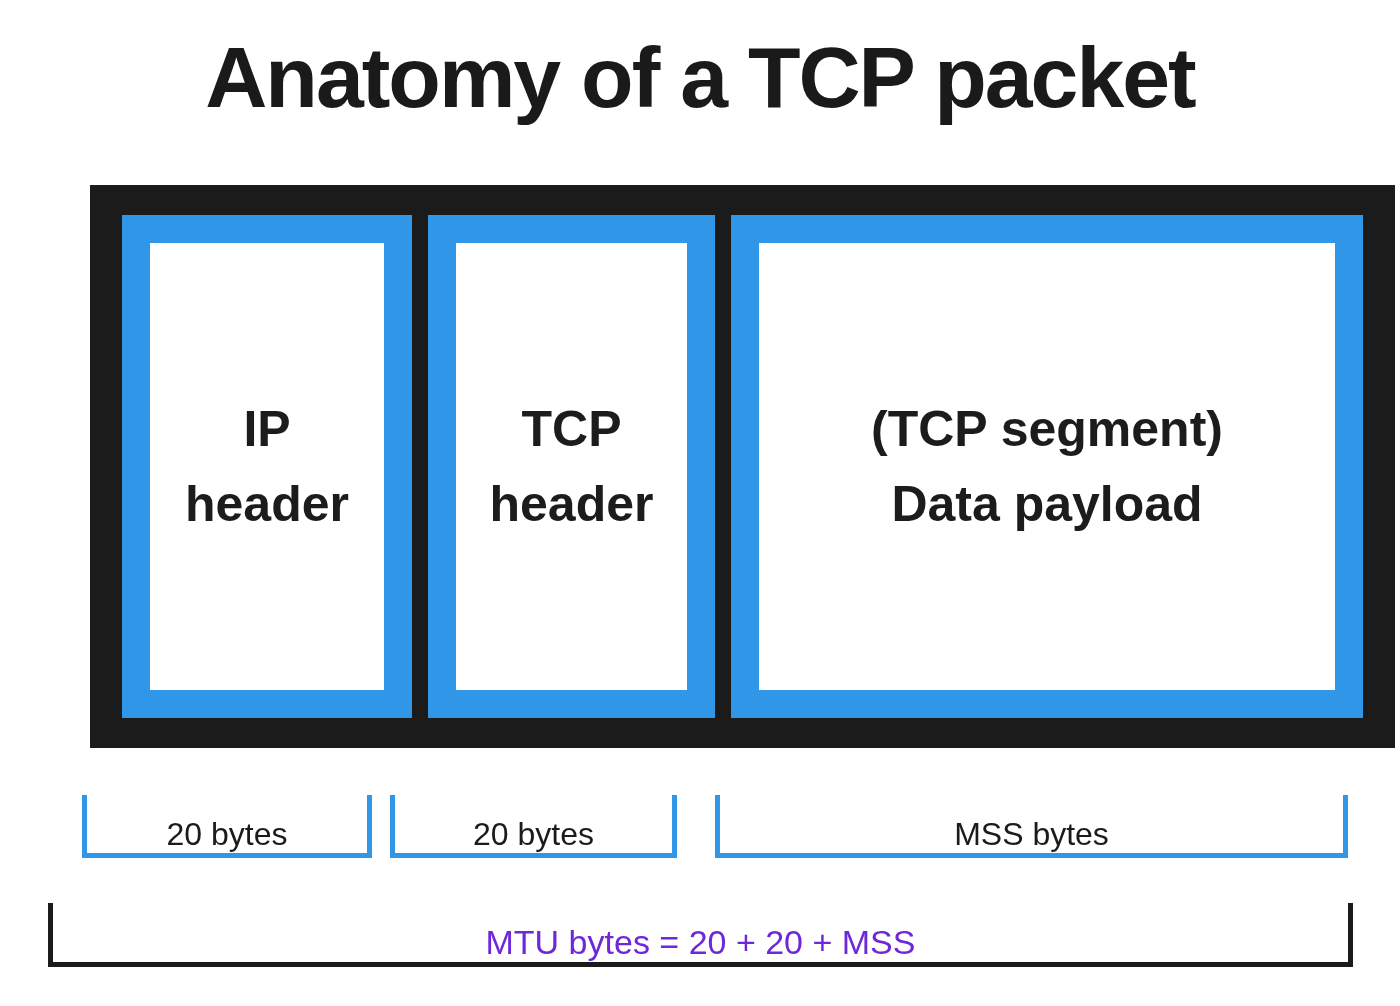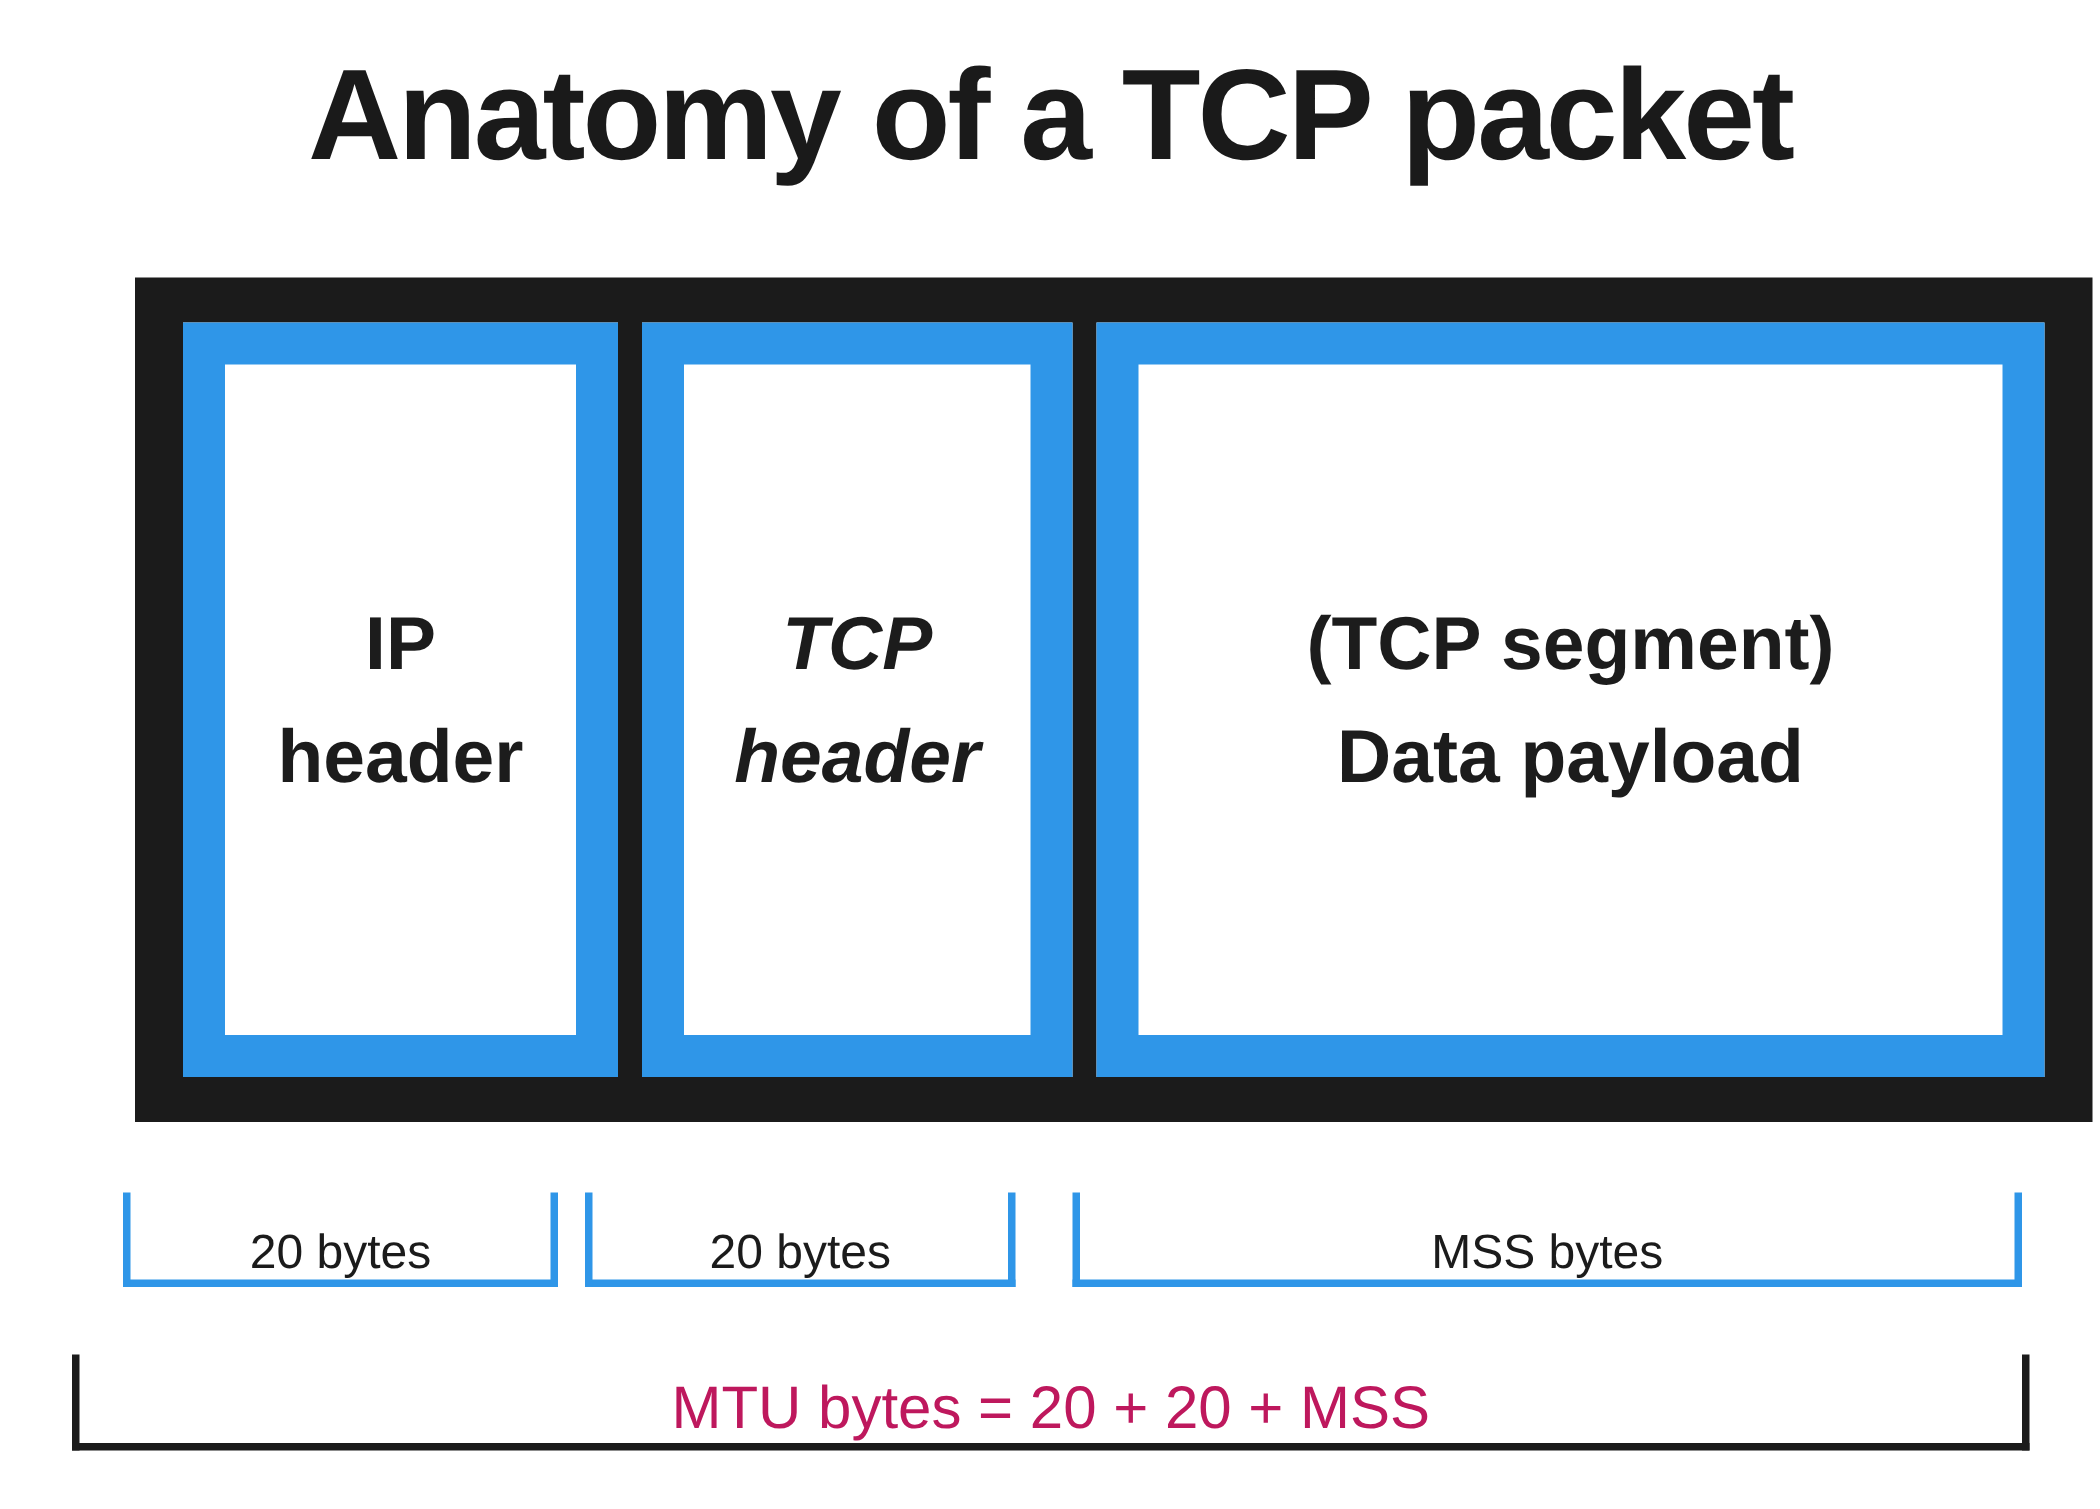--- a/index.html
+++ b/index.html
@@ -46,21 +46,21 @@
   }
   .seg {
     box-sizing: border-box;
     border: 28px solid var(--blue);
     background: #ffffff;
     display: flex;
     align-items: center;
     justify-content: center;
   }
   .seg-ip   { width: 290px; }
-  .seg-tcp  { width: 287px; font-style: italic; }
+  .seg-tcp  { width: 287px; }
   .seg-payload { flex: 1; }
   .seg-label {
     font-size: 50px;
     font-weight: bold;
     color: #1c1c1c;
     text-align: center;
     line-height: 1.5;
   }
   .seg-label span { display: block; }
   .bracket {
@@ -88,22 +88,22 @@
     white-space: nowrap;
   }
   .bracket-dark {
     border-color: var(--ink);
     left: 48px;
     top: 903px;
     width: 1305px;
     height: 64px;
   }
   .bracket-dark .lbl {
-    font-size: 40px;
-    color: #be185d;
+    font-size: 34px;
+    color: #6d28d9;
     margin-top: -8px;
     white-space: nowrap;
   }
 </style>
 </head>
 <body>
 
 <div class="stage">
 
   <h1 class="title">Anatomy of a TCP packet</h1>

